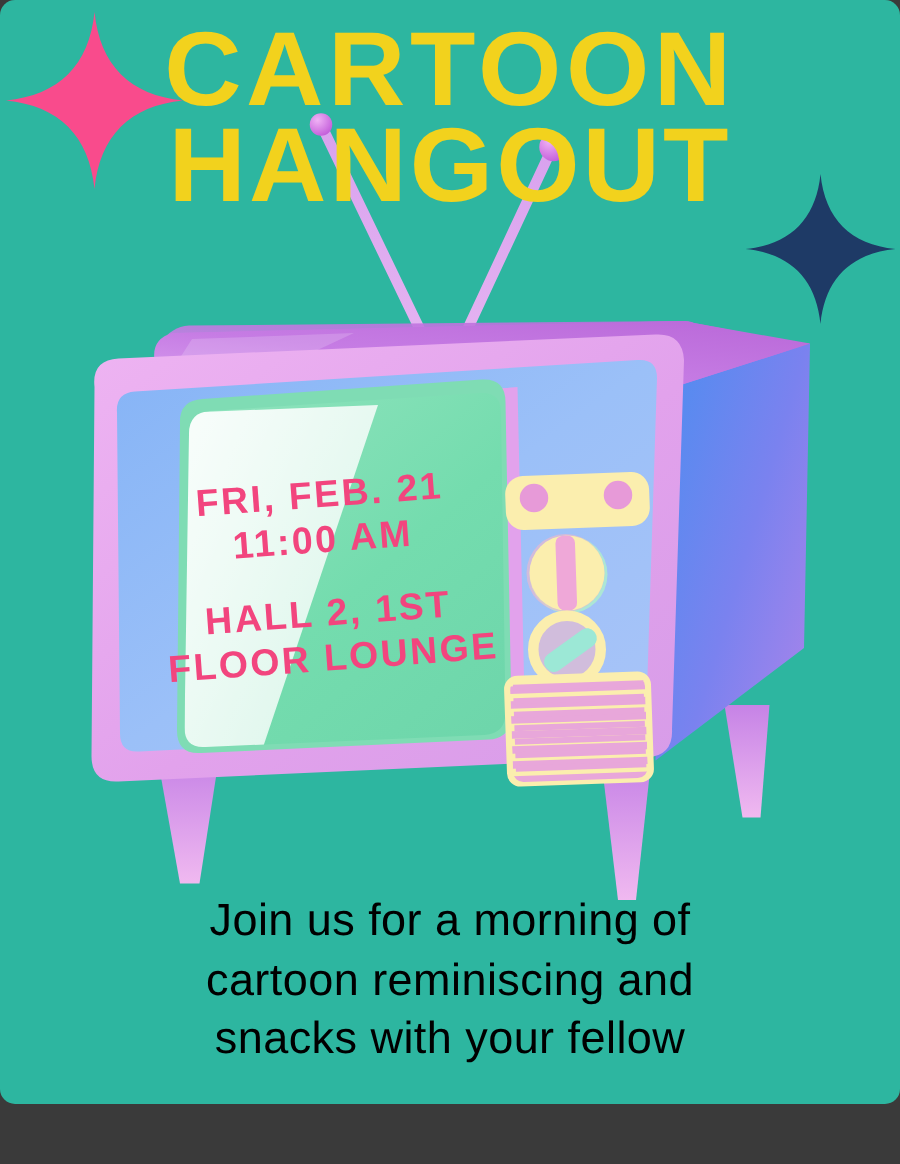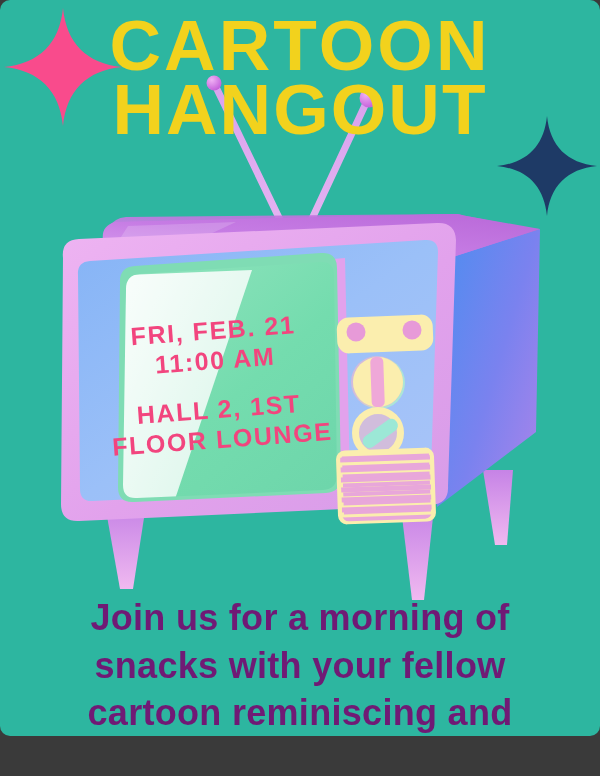--- a/index.html
+++ b/index.html
@@ -79,24 +79,24 @@
   .blurb {
     position: absolute;
     left: 40px; top: 594px;
     width: 520px;
     text-align: center;
     z-index: 40;
     pointer-events: none;
   }
   .blurb .bl-line {
     display: block;
-    color: #701a75;
+    color: #000000;
     font-family: "Liberation Sans", sans-serif;
-    font-weight: 700;
-    font-size: 36px;
+    font-weight: 400;
+    font-size: 30px;
     line-height: 1.32;
     letter-spacing: 0.3px;
   }
 </style>
 </head>
 <body>
 
 <div class="poster">
 
   <div class="sparkle" id="sparkle-pink">
@@ -257,17 +257,17 @@
   <div class="screen-text">
     <span class="st-line">FRI, FEB. 21</span>
     <span class="st-line">11:00 AM</span>
     <span class="gap"></span>
     <span class="st-line">HALL 2, 1ST</span>
     <span class="st-line">FLOOR LOUNGE</span>
   </div>
 
   <div class="blurb">
     <span class="bl-line">Join us for a morning of</span>
+    <span class="bl-line">cartoon reminiscing and</span>
     <span class="bl-line">snacks with your fellow</span>
-    <span class="bl-line">cartoon reminiscing and</span>
   </div>
 
 </div>
 
 </body></html>

